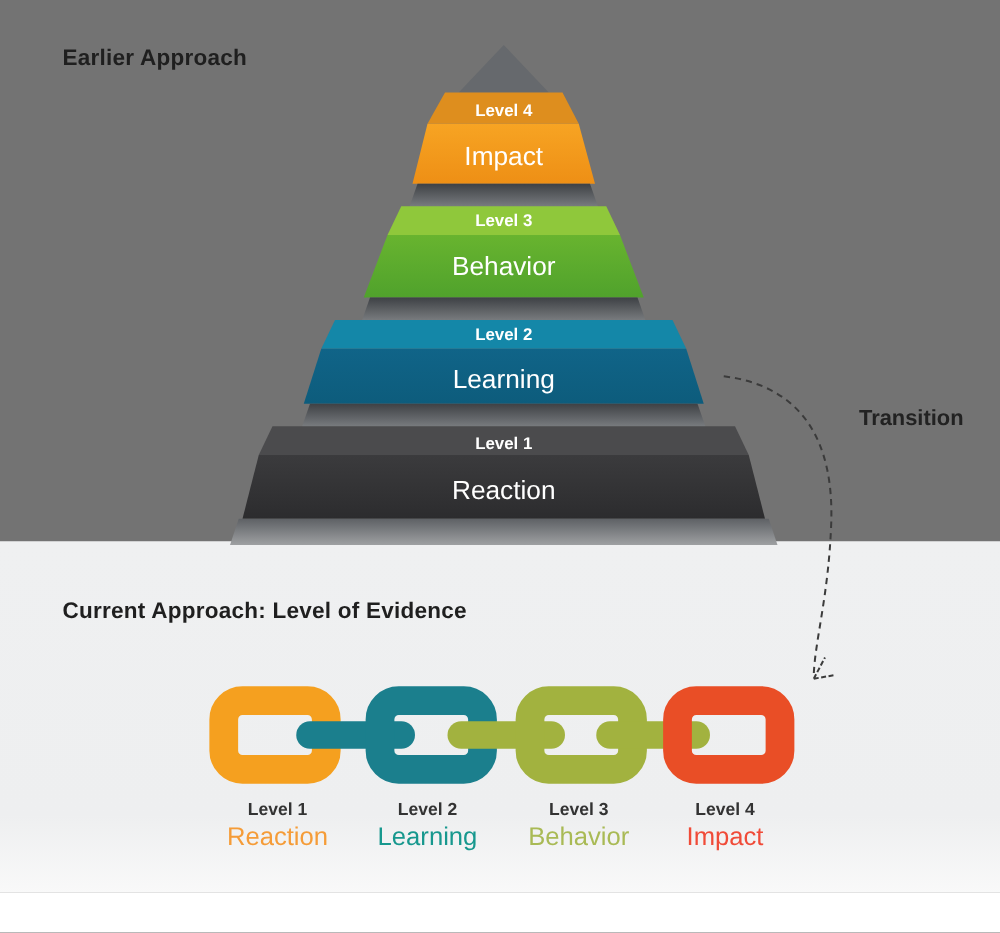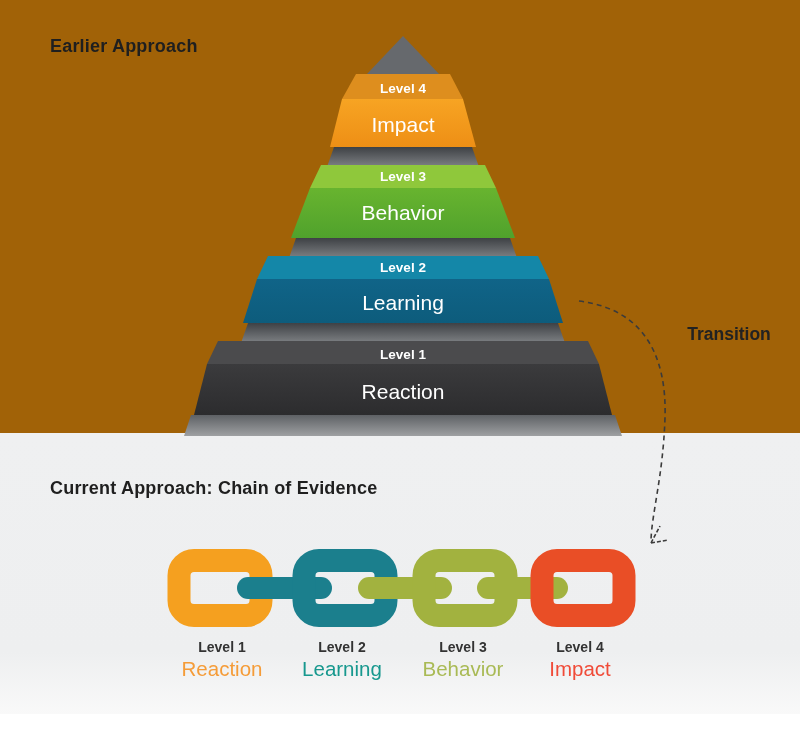--- a/index.html
+++ b/index.html
@@ -1,18 +1,18 @@
 <!DOCTYPE html>
 <html><head>
 <meta charset="utf-8">
 <style>
   html,body{margin:0;padding:0;background:#fff;}
   .stage{
     position:relative;width:800px;height:714px;overflow:hidden;
-    background:#a16207;
+    background:#737373;
     font-family:"Liberation Sans",sans-serif;
     text-decoration:underline;
   }
   .bg-bottom{
     position:absolute;left:0;top:433px;width:800px;height:313px;
     background:linear-gradient(180deg,#eff0f1 0%,#eeeff0 70%,#f9f9f9 90%,#ffffff 100%);
   }
   .heading{
     position:absolute;color:#1f1f1f;font-size:18px;font-weight:700;
     letter-spacing:.2px;white-space:nowrap;
@@ -28,21 +28,21 @@
   .transition-text{fill:#222222;font-size:17.5px;font-weight:600;}
 </style>
 </head>
 <body>
 
 <div class="stage">
 
   <div class="bg-bottom"></div>
 
   <div class="heading earlier">Earlier Approach</div>
-  <div class="heading current">Current Approach: Chain of Evidence</div>
+  <div class="heading current">Current Approach: Level of Evidence</div>
 
   <svg class="layer" width="800" height="746" viewBox="0 0 800 746">
     <defs>
       <linearGradient id="gOrange" x1="0" y1="0" x2="0" y2="1">
         <stop offset="0" stop-color="#F7A423"></stop>
           <stop offset="1" stop-color="#EE8F15"></stop>
       </linearGradient>
       <linearGradient id="gGreen" x1="0" y1="0" x2="0" y2="1">
         <stop offset="0" stop-color="#68B42F"></stop>
           <stop offset="1" stop-color="#50A22C"></stop>

